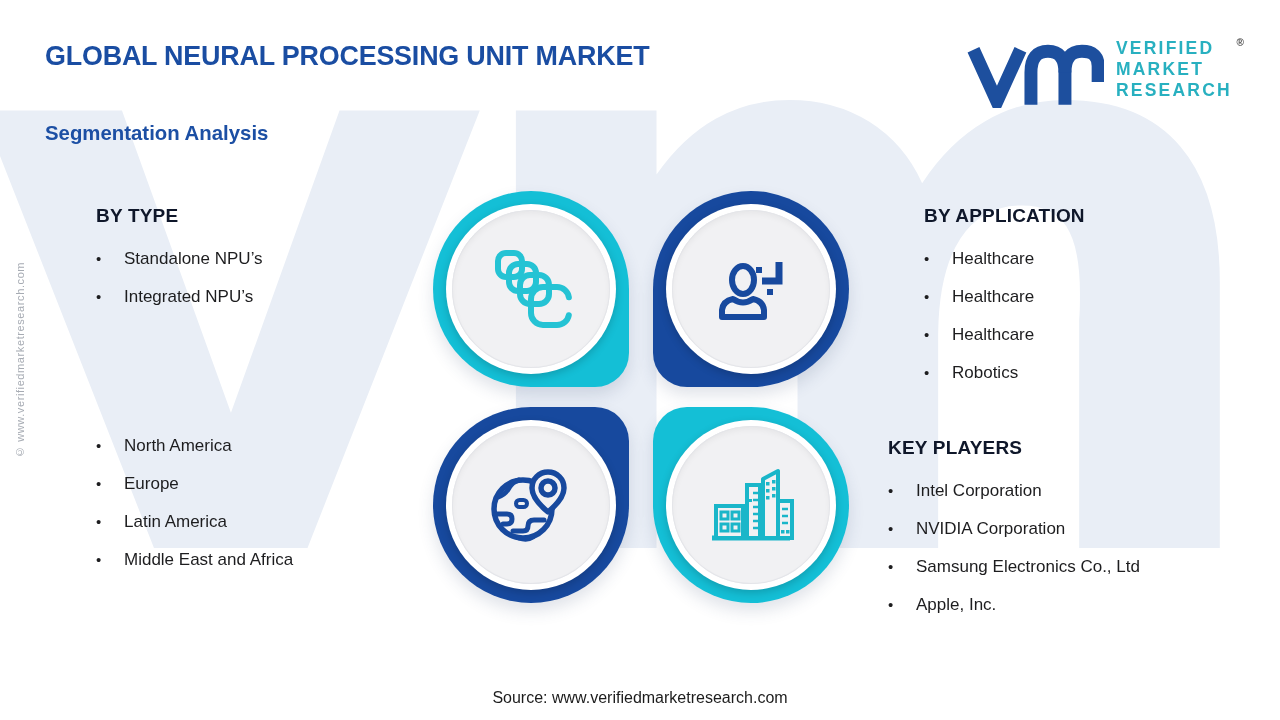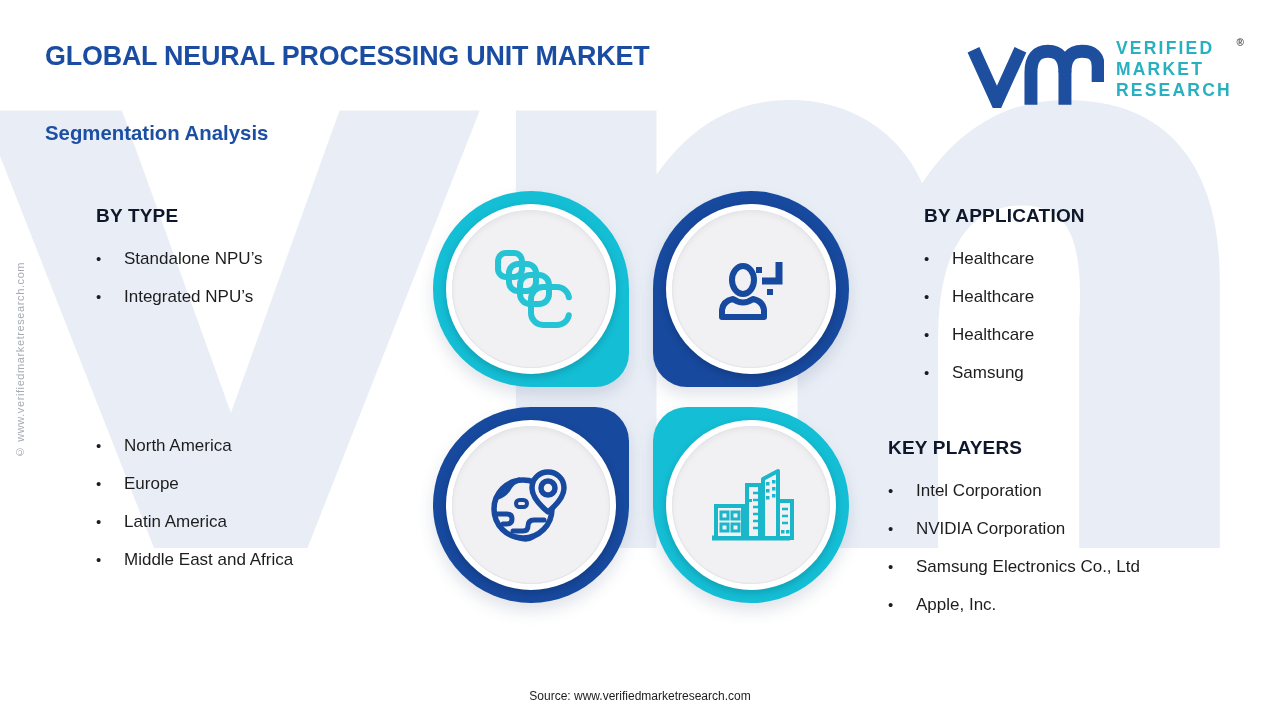--- a/index.html
+++ b/index.html
@@ -64,21 +64,21 @@
   }
   .tile-face {
     position:absolute; inset:6px; border-radius:50%; background:#f1f1f3;
     box-shadow:inset 0 0 0 1px #e4e5e9, inset 0 3px 6px rgba(0,0,0,0.05);
     display:flex; align-items:center; justify-content:center;
   }
   .tile-face svg { width:92px; height:92px; }
   
   .source {
     position:absolute; left:0; right:0; top:689px; z-index:2;
-    text-align:center; font-size:12px; color:#1c1c1c;
+    text-align:center; font-size:16px; color:#1c1c1c;
   }
 </style>
 </head>
 <body>
 
 <div class="watermark">vmr</div>
 <div class="side-copyright">© www.verifiedmarketresearch.com</div>
 
 <div class="title">GLOBAL NEURAL PROCESSING UNIT MARKET</div>
 <div class="subtitle">Segmentation Analysis</div>
@@ -144,21 +144,21 @@
     <li>
       <span class="bullet">•</span>
       <span class="item-label">Healthcare</span>
     </li>
     <li>
       <span class="bullet">•</span>
       <span class="item-label">Healthcare</span>
     </li>
     <li>
       <span class="bullet">•</span>
-      <span class="item-label">Samsung</span>
+      <span class="item-label">Robotics</span>
     </li>
   </ul>
 </div>
 
 <div class="section" id="sec-players">
   <h2>KEY PLAYERS</h2>
   <ul>
     <li>
       <span class="bullet">•</span>
       <span class="item-label">Intel Corporation</span>

